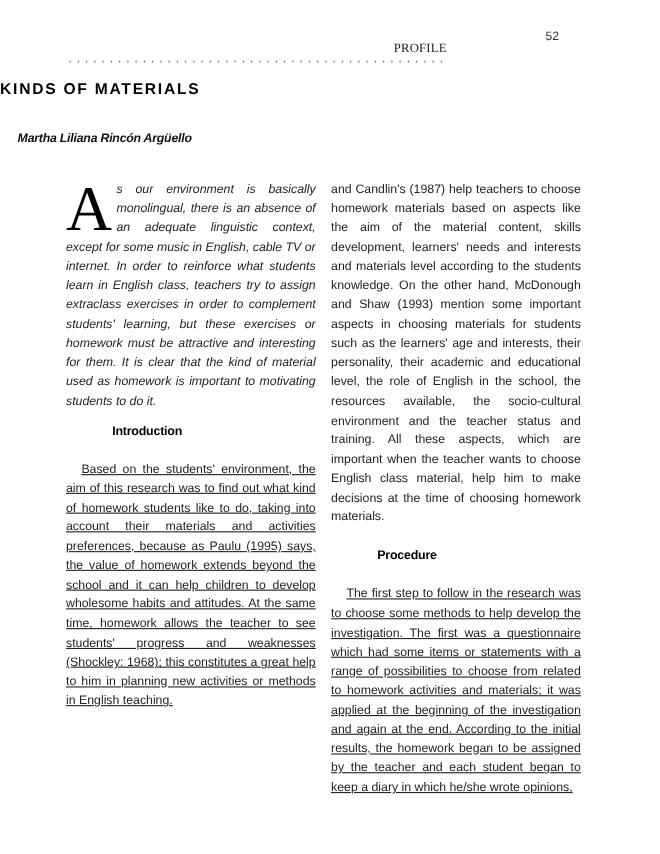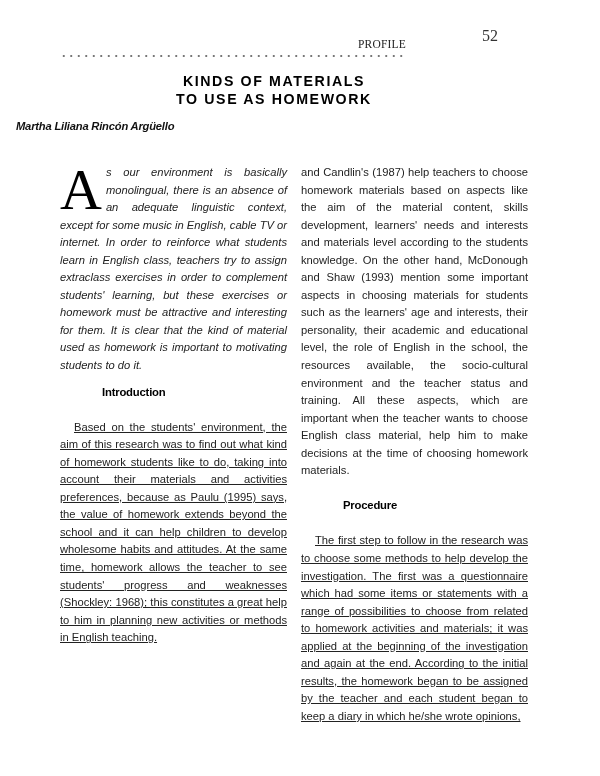--- a/index.html
+++ b/index.html
@@ -2,23 +2,23 @@
 <html><head>
 <meta charset="utf-8">
 <style>
   html, body { margin: 0; padding: 0; background: #ffffff; }
   body { width: 600px; height: 776px; position: relative; overflow: hidden; color: #1a1a1a; }
   .running-head { position: absolute; left: 60px; top: 38px; width: 346px; height: 22px; }
   .running-title { position: absolute; right: 0; top: 0; font-family: "Liberation Serif", serif; font-size: 11.5px; letter-spacing: 0.2px; color: #222; }
   .dots { position: absolute; left: 0; right: 0; top: 17px; height: 2px;
           background-image: radial-gradient(circle, #777 0.7px, transparent 0.9px);
           background-size: 7.5px 2px; background-repeat: repeat-x; }
-  .page-number { position: absolute; left: 482px; top: 27px; font-family: Liberation Serif, serif; font-size: 16px; color: #333; }
+  .page-number { position: absolute; left: 496px; top: 27px; font-family: Liberation Sans, sans-serif; font-size: 11px; color: #333; }
 
-  .title { position: absolute; left: 0; width: 548px; top: 73px; text-align: center;
+  .title { position: absolute; left: 0; width: 548px; top: 73px; 
            font-family: "Liberation Sans", sans-serif; font-weight: bold; font-size: 14.2px;
            line-height: 17.5px; letter-spacing: 1.6px; color: #000; }
   .author { position: absolute; left: 0; width: 600px; top: 120px; 
             font-family: "Liberation Sans", sans-serif; font-style: italic; font-weight: bold;
             font-size: 11.2px; color: #111; letter-spacing: -0.2px; padding-left: 16px; }
 
   .col { position: absolute; top: 164px; width: 227px;
          font-family: "Liberation Sans", sans-serif; font-size: 11.2px; line-height: 17.55px;
          text-align: justify; color: #222; }
   .col-left { left: 60px; }
@@ -36,21 +36,20 @@
 <body>
 
 <div class="running-head">
   <span class="running-title">PROFILE</span>
   <div class="dots"></div>
 </div>
 <span class="page-number">52</span>
 
 <div class="title">
   <div>KINDS OF MATERIALS</div>
-  <div>TO USE AS HOMEWORK</div>
 </div>
 <div class="author">Martha Liliana Rincón Argüello</div>
 
 <div class="col col-left">
   <p class="abstract"><span class="dropcap">A</span><span>s our environment is basically monolingual, there is an absence of an adequate linguistic context, except for some music in English, cable TV or internet. In order to reinforce what students learn in English class, teachers try to assign extraclass exercises in order to complement students' learning, but these exercises or homework must be attractive and interesting for them. It is clear that the kind of material used as homework is important to motivating students to do it.</span></p>
   <div class="gap-half"></div>
   <h2 class="heading">Introduction</h2>
   <div class="gap-1"></div>
   <p class="indent">Based on the students' environment, the aim of this research was to find out what kind of homework  students like to do, taking into account their materials and activities preferences, because as Paulu (1995) says, the value of homework extends beyond the school and it can help children to develop wholesome habits and attitudes. At the same time, homework allows  the teacher to see students' progress and weaknesses (Shockley: 1968); this constitutes a great help to him in planning new activities or methods in English  teaching.</p>
   <div class="gap-half"></div>

